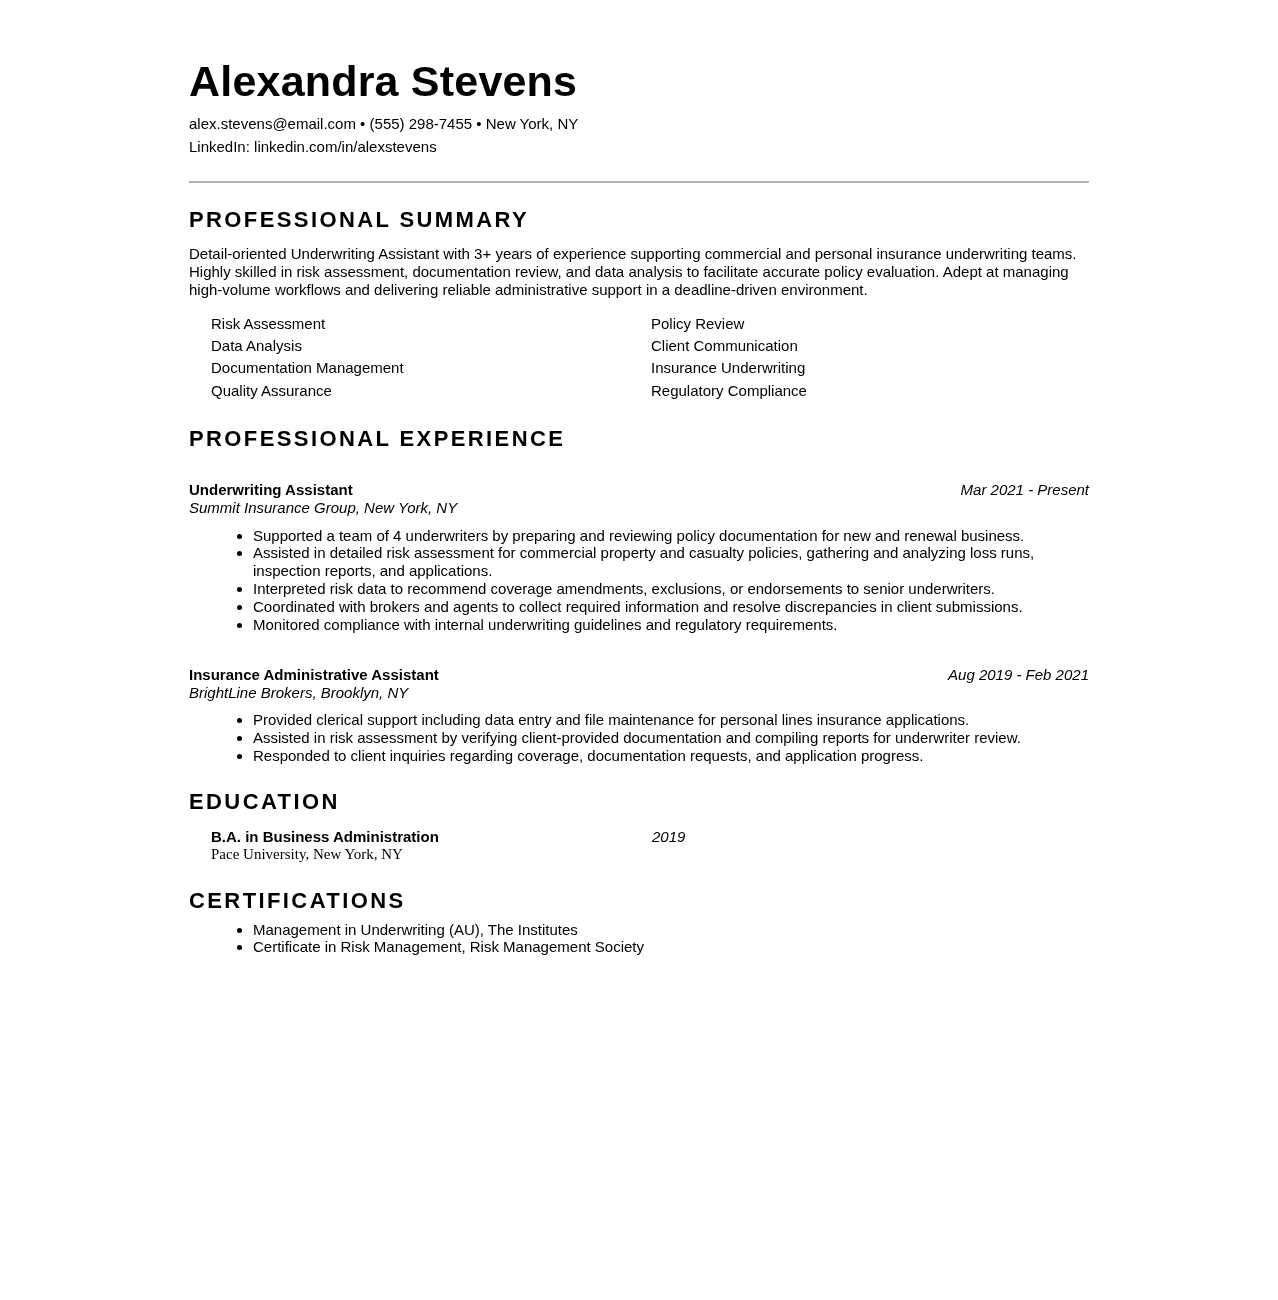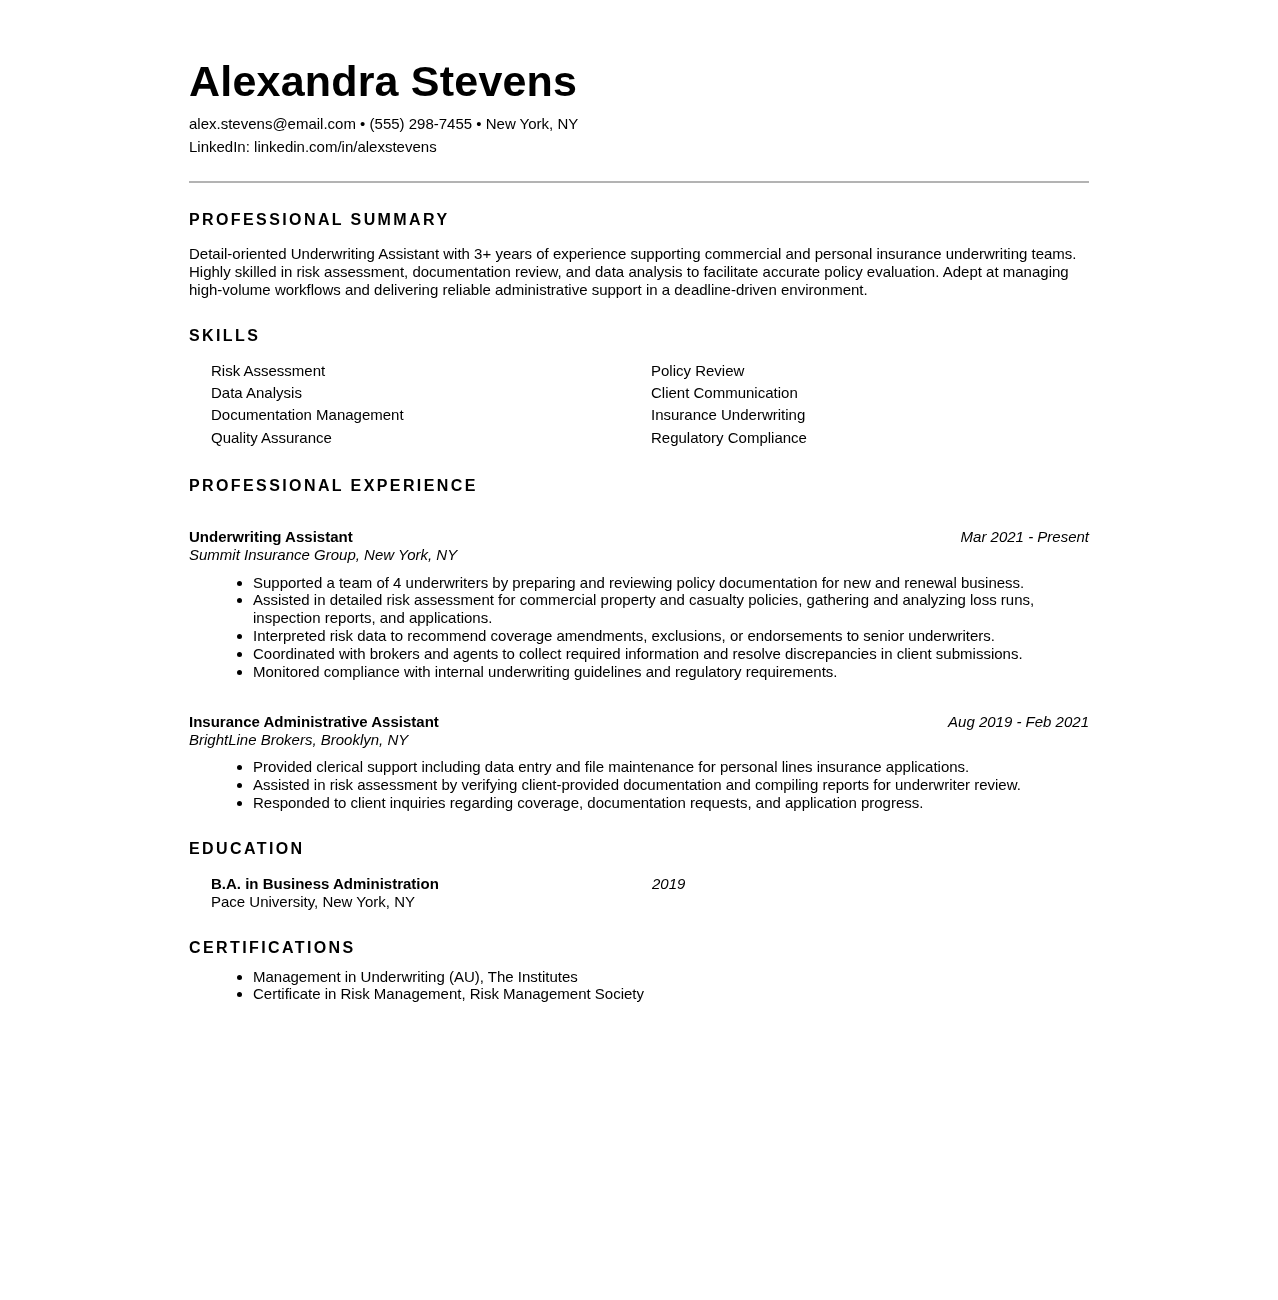--- a/index.html
+++ b/index.html
@@ -28,21 +28,21 @@
   .contact-block { margin-top: 6px; }
   .contact-line { line-height: 23px; }
   .header-divider {
     border: none;
     border-top: 2px solid #b3b3b3;
     margin-top: 23px;
   }
 
   
   .section-heading {
-    font-size: 16px;
+    font-size: 22px;
     font-weight: bold;
     letter-spacing: 2.4px;
     line-height: 20px;
     margin-top: 27px;
   }
   .summary-text {
     margin-top: 15px;
     line-height: 17.7px;
   }
 
@@ -76,21 +76,21 @@
   
   .edu-block { margin-top: 16px; }
   .edu-row {
     padding-left: 22px;
     display: grid;
     grid-template-columns: 441px 1fr;
     line-height: 17.7px;
   }
   .edu-degree { font-weight: bold; }
   .edu-year { font-style: italic; }
-  .edu-school { padding-left: 22px; line-height: 17.7px; }
+  .edu-school { padding-left: 22px; line-height: 17.7px; font-family: Liberation Serif, serif; }
 
   
   .cert-list { margin-top: 15px; }
 </style>
 </head>
 <body>
 
 <div class="page">
 
   <header>
@@ -102,21 +102,20 @@
   </header>
 
   <hr class="header-divider">
 
   <section>
     <h2 class="section-heading">PROFESSIONAL SUMMARY</h2>
     <p class="summary-text">Detail-oriented Underwriting Assistant with 3+ years of experience supporting commercial and personal insurance underwriting teams. Highly skilled in risk assessment, documentation review, and data analysis to facilitate accurate policy evaluation. Adept at managing high-volume workflows and delivering reliable administrative support in a deadline-driven environment.</p>
   </section>
 
   <section>
-    <h2 class="section-heading">SKILLS</h2>
     <div class="skills-columns">
       <ul>
         <li>Risk Assessment</li>
         <li>Data Analysis</li>
         <li>Documentation Management</li>
         <li>Quality Assurance</li>
       </ul>
       <ul>
         <li>Policy Review</li>
         <li>Client Communication</li>

